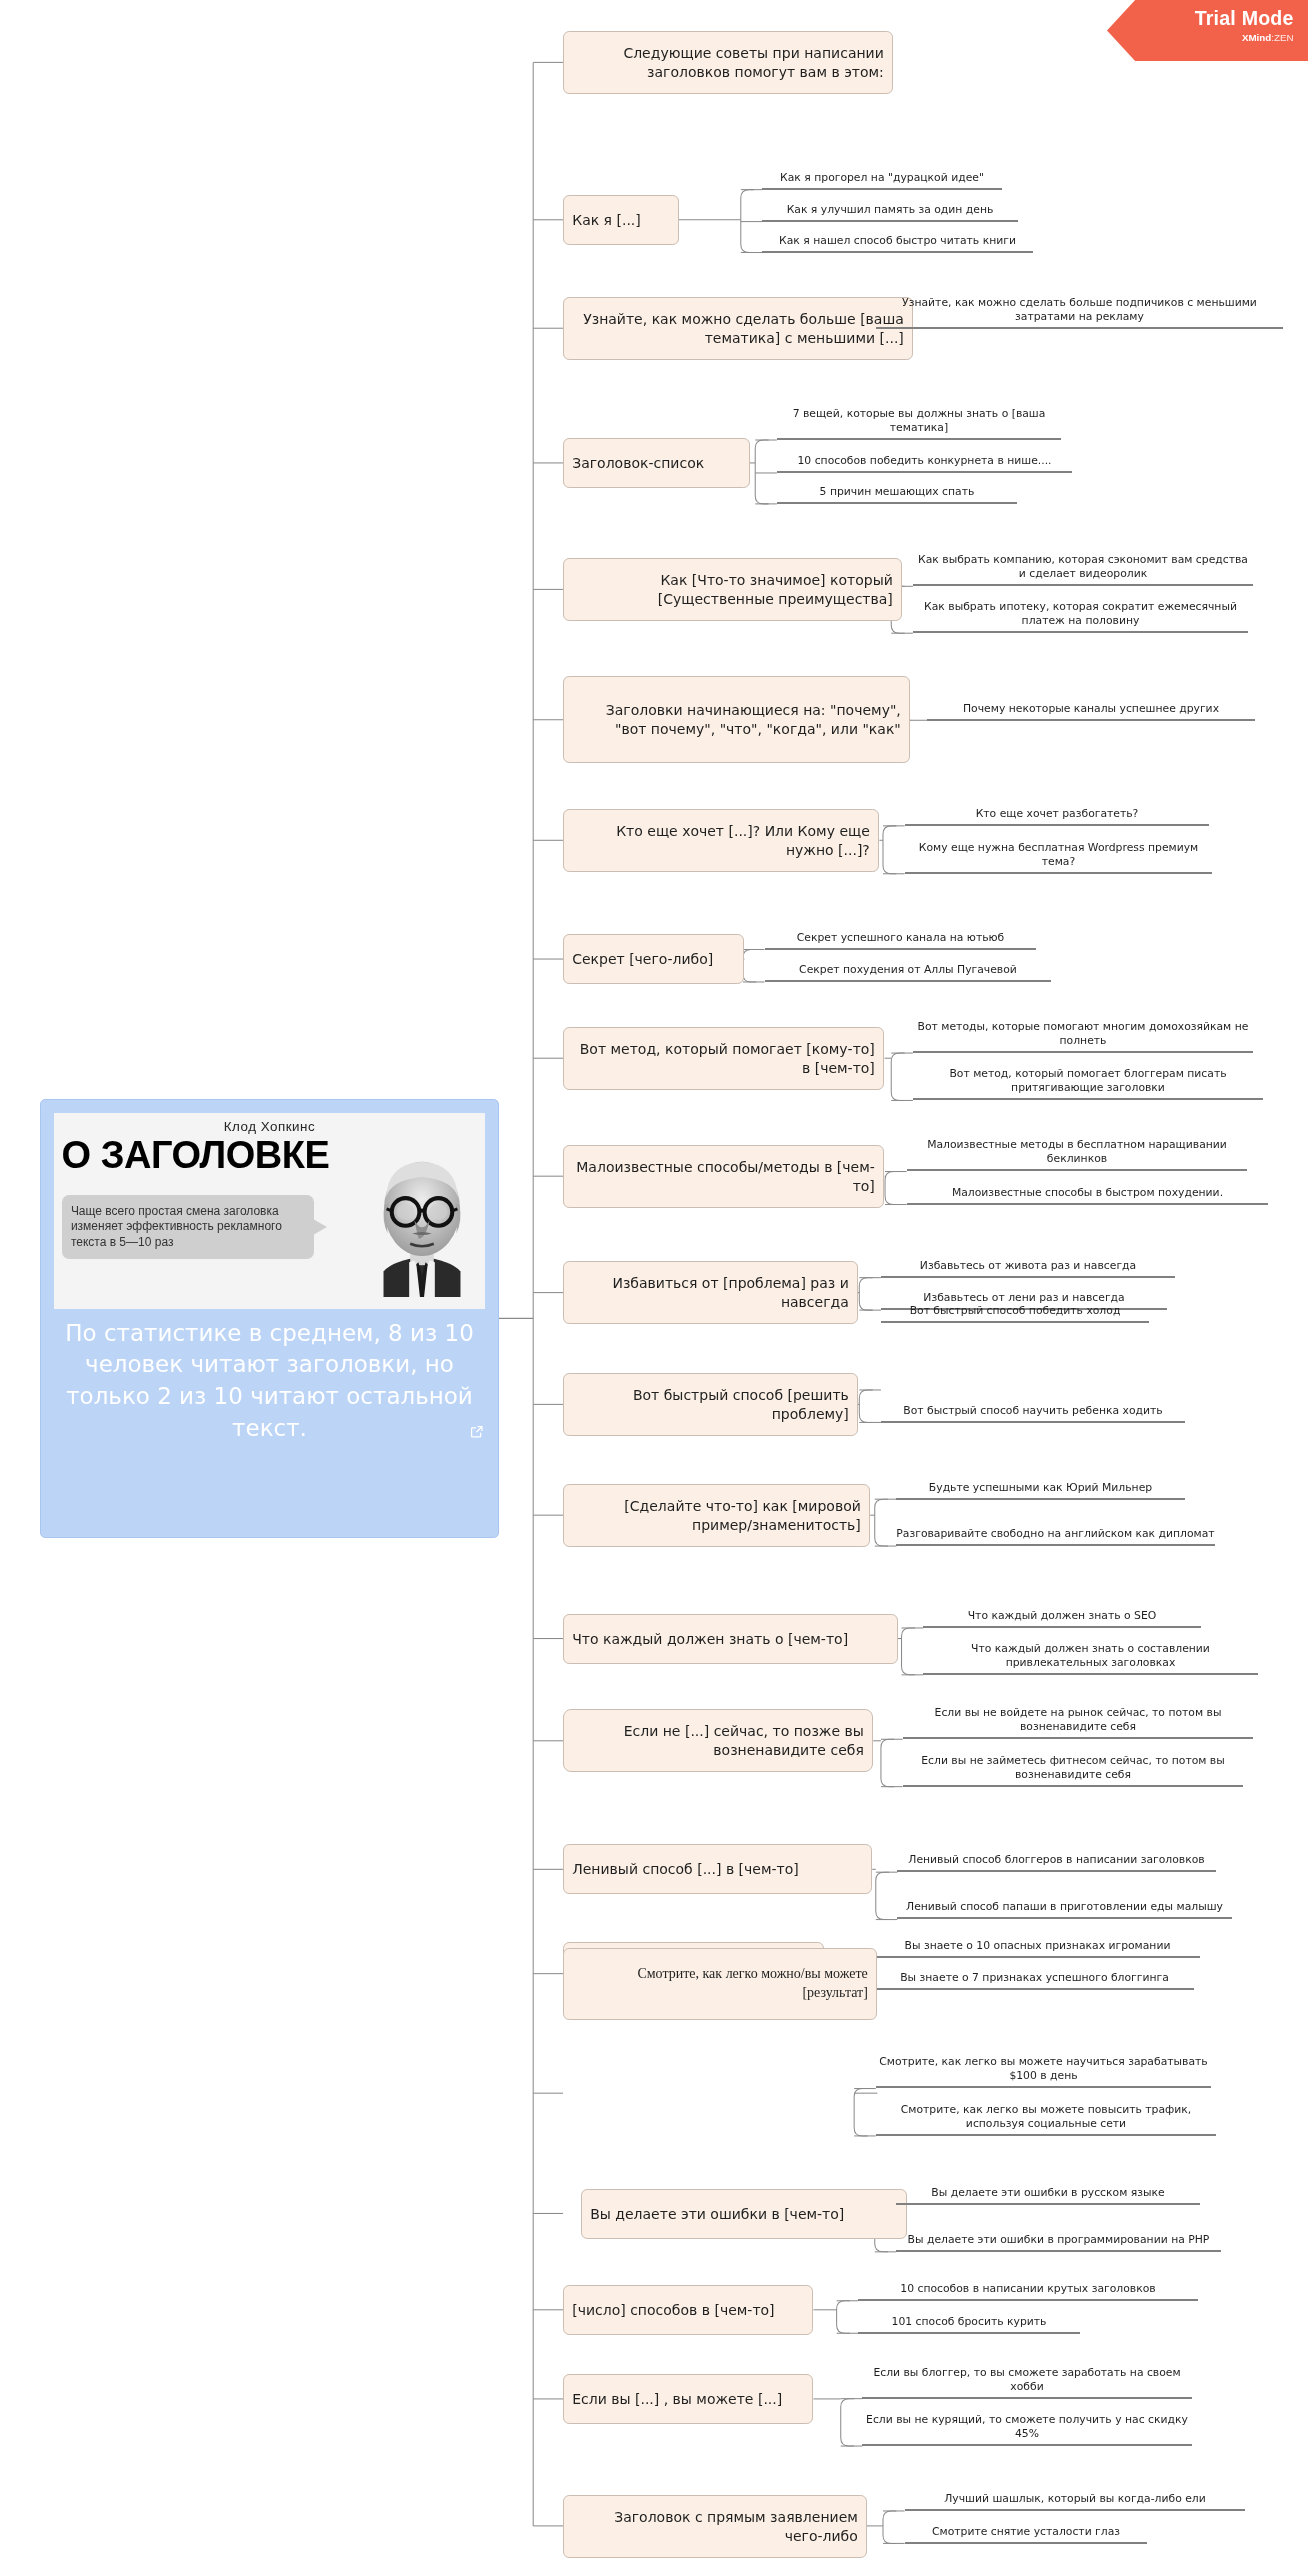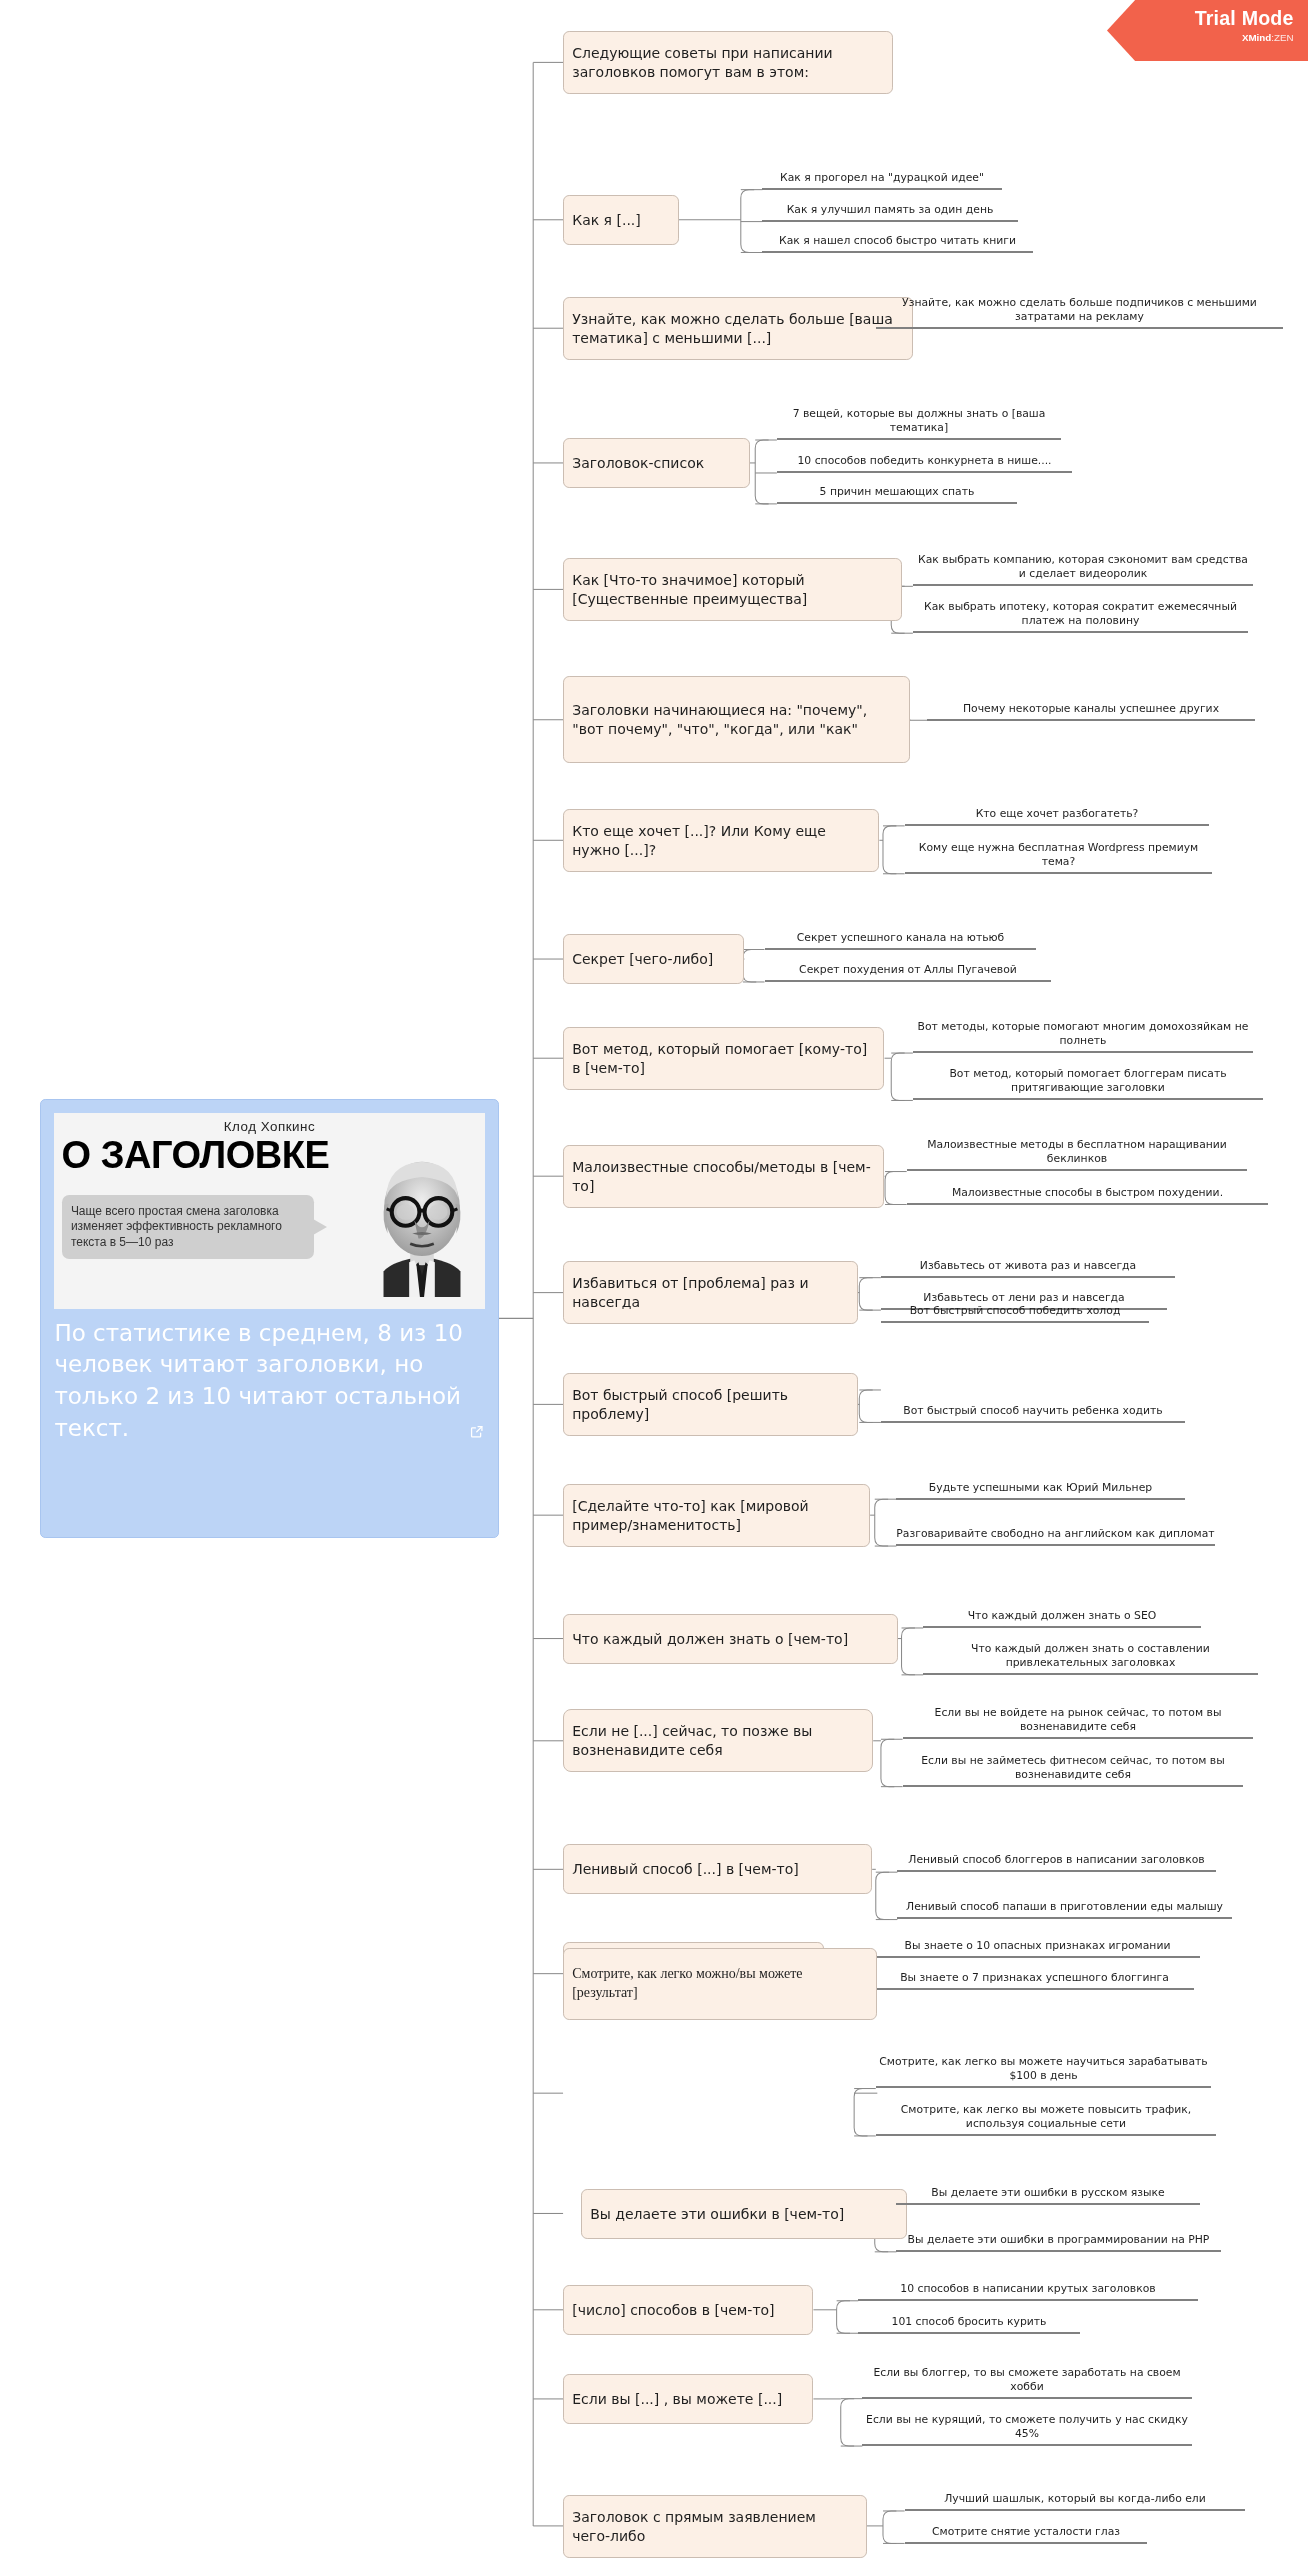--- a/index.html
+++ b/index.html
@@ -117,21 +117,21 @@
     right: 4.1px;
     top: 30px;
     width: 118px;
     height: 162px;
   }
   #root-title {
     margin-top: 8.2px;
     color: #ffffff;
     font-size: 23px;
     line-height: 1.38;
-    text-align: left;
+    text-align: center;
     font-family: "DejaVu Sans", sans-serif;
   }
   #root-link-icon {
     position: absolute;
     right: 13.4px;
     bottom: 98px;
     width: 15.5px;
     height: 15.5px;
   }
 
@@ -152,20 +152,21 @@
     border: 0.8px solid #cbbdb2;
     border-radius: 6.2px;
     box-sizing: border-box;
     display: flex;
     align-items: center;
     padding: 5.2px 8.2px;
     font-size: 14px;
     line-height: 1.34;
     color: #1f1f1f;
     font-family: "DejaVu Sans", sans-serif;
+    text-align: right;
   }
 
   
   .leaf {
     position: absolute;
     box-sizing: border-box;
     display: flex;
     align-items: flex-end;
     justify-content: center;
     text-align: center;

